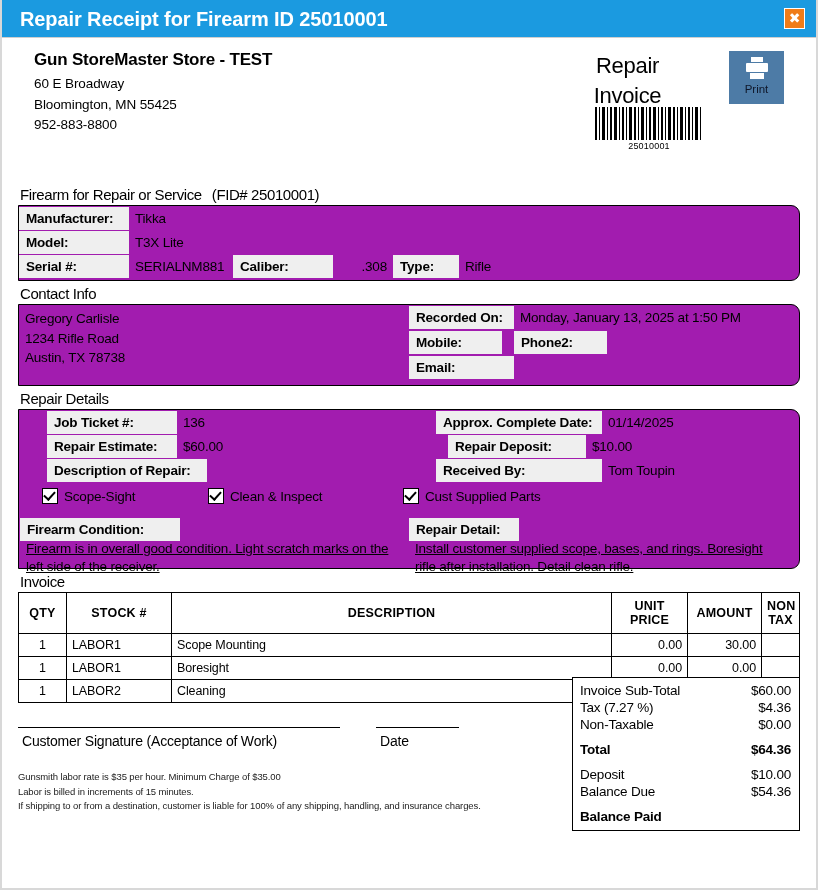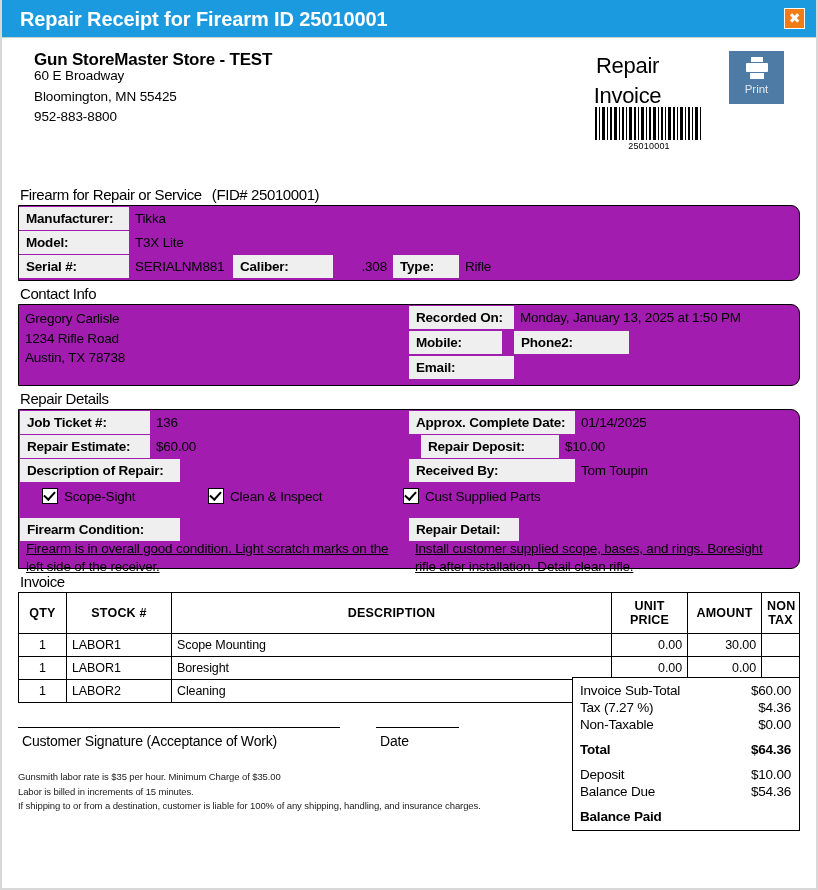--- a/index.html
+++ b/index.html
@@ -77,21 +77,21 @@
   #store-block {
     position: absolute;
     left: 16px;
     top: 13px;
     line-height: 1.0;
   }
   #store-name {
     font-size: 17px;
     font-weight: bold;
     letter-spacing: -0.2px;
-    margin-bottom: 1px;
+    margin-bottom: 9px;
   }
   .store-line {
     font-size: 13.5px;
     margin-bottom: 7px;
     letter-spacing: -0.1px;
   }
 
   
   #invoice-title {
     position: absolute;
@@ -123,21 +123,21 @@
 
   
   #print-button {
     position: absolute;
     right: 16px;
     top: 13px;
     width: 55px;
     height: 53px;
     background: #4d7ba6;
     cursor: pointer;
-    color: #e5e5e5;
+    color: #0f172a;
     text-align: center;
   }
   #print-button .pr-icon {
     margin-top: 6px;
     display: block;
   }
   #print-button .pr-label {
     display: block;
     font-size: 11.5px;
     margin-top: 0px;
@@ -200,21 +200,21 @@
     line-height: 1.45;
     letter-spacing: -0.2px;
   }
   #contact-right { position: absolute; left: 390px; top: 1px; right: 4px; }
   #contact-right .row { height: 25px; }
 
   
   #repair-panel { height: 160px; }
   .rp-left { position: absolute; left: 1px; top: 1px; width: 388px; }
   .rp-right { position: absolute; left: 390px; top: 1px; right: 2px; }
-  .rp-row { height: 24px; white-space: nowrap; }
+  .rp-row { height: 24px; white-space: nowrap; padding-left: 27px; }
   .chk-row {
     position: absolute;
     left: 1px; right: 1px;
     top: 78px;
     height: 28px;
   }
   .chk {
     position: absolute;
     font-size: 13.5px;
     letter-spacing: -0.2px;
@@ -435,21 +435,21 @@
       <div id="contact-left">
         <div>Gregory Carlisle</div>
         <div>1234 Rifle Road</div>
         <div>Austin, TX 78738</div>
       </div>
       <div id="contact-right">
         <div class="row">
           <span class="lbl" style="width:105px;">Recorded On:</span><span class="val">Monday, January 13, 2025 at 1:50 PM</span>
         </div>
         <div class="row">
-          <span class="lbl" style="width:93px;">Mobile:</span><span class="val" style="width:5px;"></span><span class="lbl" style="width:115px;">Phone2:</span><span class="val"></span>
+          <span class="lbl" style="width:93px;">Mobile:</span><span class="val" style="width:5px;"></span><span class="lbl" style="width:93px;">Phone2:</span><span class="val"></span>
         </div>
         <div class="row">
           <span class="lbl" style="width:105px;">Email:</span><span class="val"></span>
         </div>
       </div>
     </div>
 
     <div class="sec-head" style="margin-top:4px;">Repair Details</div>
     <div class="panel" id="repair-panel">
 

